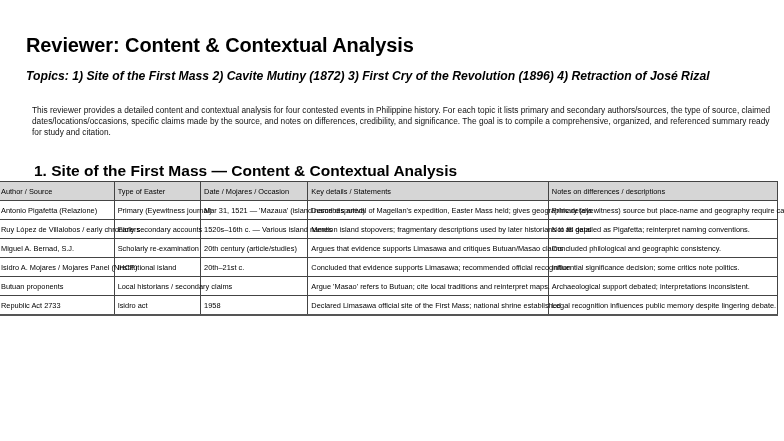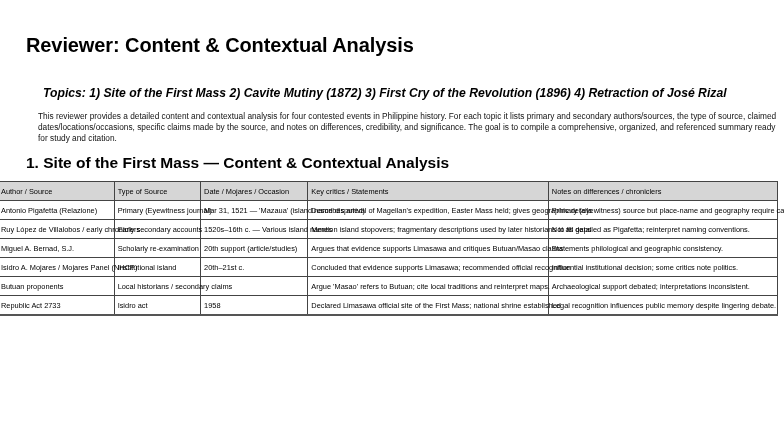--- a/index.html
+++ b/index.html
@@ -1,21 +1,21 @@
 <!DOCTYPE html>
 <html><head>
 <meta charset="utf-8">
 <style>
   html, body { margin:0; padding:0; background:#ffffff; }
   body { width:784px; height:441px; overflow:hidden; position:relative; font-family:"Liberation Sans", sans-serif; color:#000; }
   .page { position:absolute; left:0; top:9px; width:784px; height:441px; }
   .title { position:absolute; left:26px; top:25px; font-size:20px; font-weight:bold; letter-spacing:-0.1px; margin:0; white-space:nowrap; }
-  .topics { position:absolute; left:26px; top:60px; font-size:12.2px; font-weight:bold; font-style:italic; margin:17px; white-space:nowrap;text-align:center; }
-  .intro { position:absolute; left:26px; top:90px; width:740px; font-size:8.3px; line-height:11px; margin:12px; color:#111; }
-  .section-title { position:absolute; left:26px; top:145px; font-size:15.5px; font-weight:bold; margin:0; white-space:nowrap; }
+  .topics { position:absolute; left:26px; top:60px; font-size:12.2px; font-weight:bold; font-style:italic; margin:0; white-space:nowrap;text-align:center; }
+  .intro { position:absolute; left:26px; top:90px; width:740px; font-size:8.3px; line-height:11px; margin:6px; color:#111; }
+  .section-title { position:absolute; left:26px; top:145px; font-size:15.5px; font-weight:bold; margin:8px; white-space:nowrap; }
   table.grid { position:absolute; left:-3px; top:172px; border-collapse:collapse; table-layout:fixed; width:781px; font-size:7.4px; }
   table.grid th, table.grid td { border:1px solid #444; height:18px; padding:0 3px; white-space:nowrap; overflow:visible; text-align:left; vertical-align:middle; font-weight:normal; }
   table.grid thead th { background:#d6d6d6; height:18px; }
   table.grid tbody tr:last-child td { border-bottom:2px solid #555; }
   .c1 { width:112px; } .c2 { width:83px; } .c3 { width:103px; } .c4 { width:231px; } .c5 { width:220px; }
 </style>
 </head>
 <body>
 
 <div class="page">
@@ -28,54 +28,54 @@
     <colgroup>
       <col class="c1">
         <col class="c2">
         <col class="c3">
         <col class="c4">
         <col class="c5">
     </colgroup>
     <thead>
       <tr>
         <th>Author / Source</th>
-        <th>Type of Source</th>
+        <th>Type of Easter</th>
         <th>Date / Mojares / Occasion</th>
-        <th>Key critics / Statements</th>
-        <th>Notes on differences / chroniclers</th>
+        <th>Key details / Statements</th>
+        <th>Notes on differences / descriptions</th>
       </tr>
     </thead>
     <tbody>
       <tr>
         <td>Antonio Pigafetta (Relazione)</td>
         <td>Primary (Eyewitness journal)</td>
         <td>Mar 31, 1521 — 'Mazaua' (island name disputed)</td>
         <td>Describes arrival of Magellan's expedition, Easter Mass held; gives geographic details</td>
         <td>Primary (eyewitness) source but place-name and geography require careful philological/geographic analysis.</td>
       </tr>
       <tr>
         <td>Ruy López de Villalobos / early chroniclers</td>
         <td>Early secondary accounts</td>
         <td>1520s–16th c. — Various island names</td>
         <td>Mention island stopovers; fragmentary descriptions used by later historians to fill gaps</td>
         <td>Not as detailed as Pigafetta; reinterpret naming conventions.</td>
       </tr>
       <tr>
         <td>Miguel A. Bernad, S.J.</td>
         <td>Scholarly re-examination</td>
-        <td>20th support (article/studies)</td>
+        <td>20th century (article/studies)</td>
         <td>Argues that evidence supports Limasawa and critiques Butuan/Masao claims</td>
-        <td>Statements philological and geographic consistency.</td>
+        <td>Concluded philological and geographic consistency.</td>
       </tr>
       <tr>
         <td>Isidro A. Mojares / Mojares Panel (NHCP)</td>
         <td>Institutional island</td>
         <td>20th–21st c.</td>
         <td>Concluded that evidence supports Limasawa; recommended official recognition</td>
-        <td>Influential institutional decision; some critics note politics.</td>
+        <td>Influential significance decision; some critics note politics.</td>
       </tr>
       <tr>
         <td>Butuan proponents</td>
         <td>Local historians / secondary claims</td>
         <td></td>
         <td>Argue 'Masao' refers to Butuan; cite local traditions and reinterpret maps.</td>
         <td>Archaeological support debated; interpretations inconsistent.</td>
       </tr>
       <tr>
         <td>Republic Act 2733</td>

